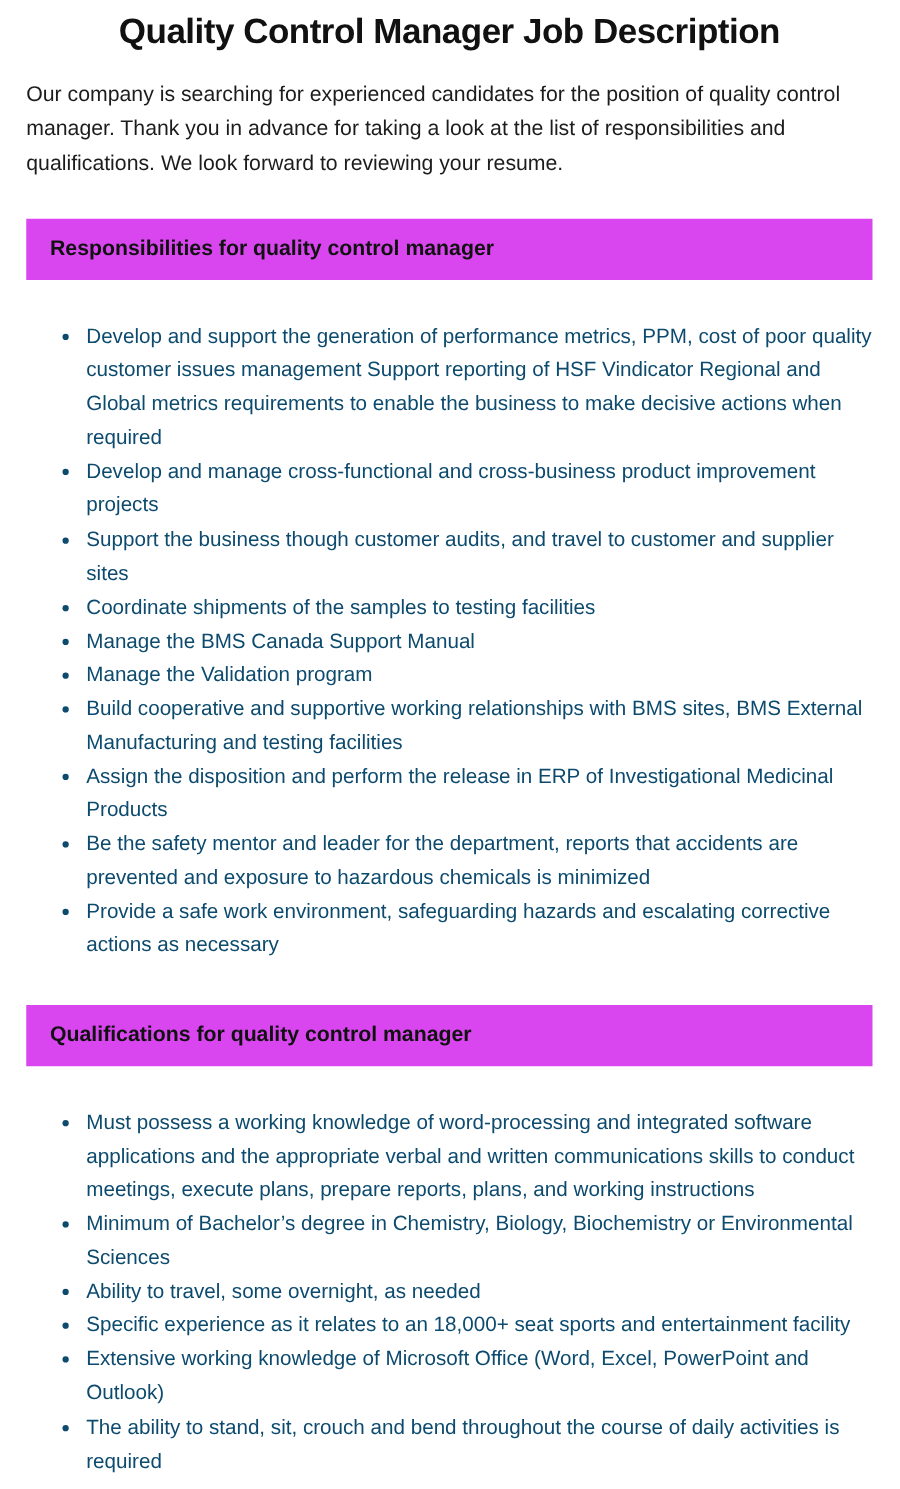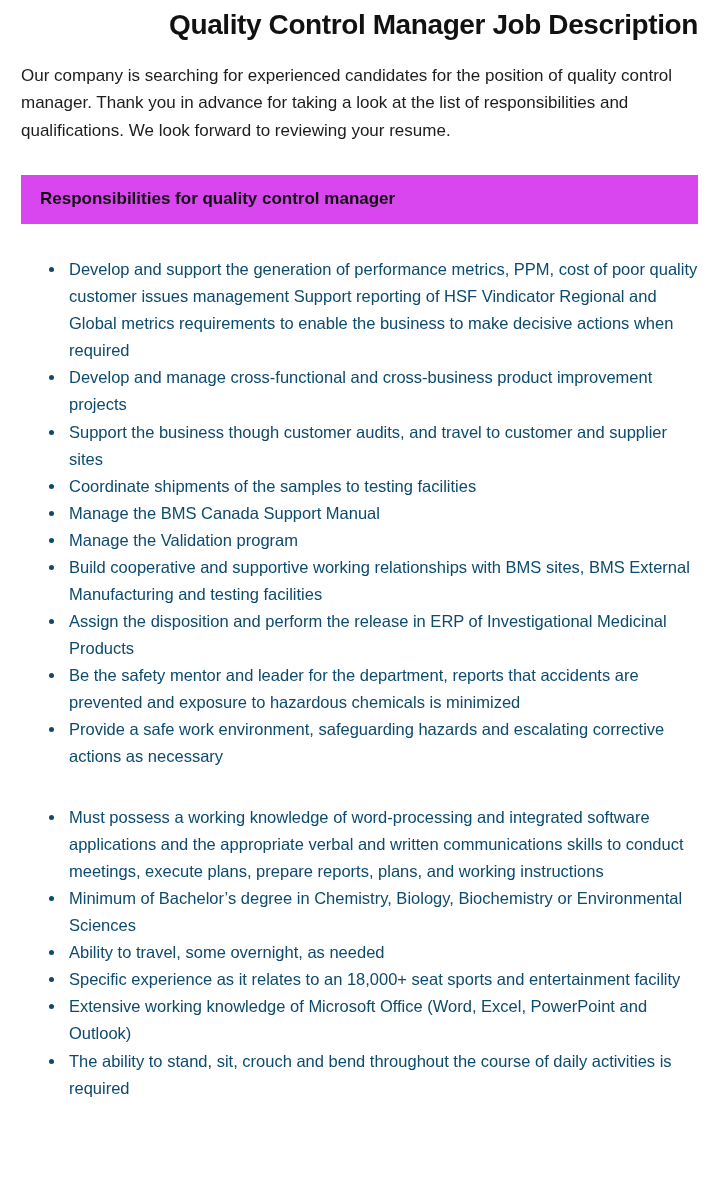--- a/index.html
+++ b/index.html
@@ -18,21 +18,21 @@
       width: 720px;
       min-height: 1191px;
       padding: 4px 22px 30px 21px;
     }
     .page-title {
       margin: 0;
       padding: 4px 0 20px 0;
       font-size: 28px;
       line-height: 1.2;
       font-weight: bold;
-      text-align: right;
+      text-align: center;
       letter-spacing: -0.4px;
       color: #111111;
     }
     .intro {
       margin: 0 0 30px 0;
       font-size: 17px;
       line-height: 1.64;
       color: #1c1c1c;
     }
     .section-header {
@@ -73,20 +73,21 @@
     <li>Support the business though customer audits, and travel to customer and supplier sites</li>
     <li>Coordinate shipments of the samples to testing facilities</li>
     <li>Manage the BMS Canada Support Manual</li>
     <li>Manage the Validation program</li>
     <li>Build cooperative and supportive working relationships with BMS sites, BMS External Manufacturing and testing facilities</li>
     <li>Assign the disposition and perform the release in ERP of Investigational Medicinal Products</li>
     <li>Be the safety mentor and leader for the department, reports that accidents are prevented and exposure to hazardous chemicals is minimized</li>
     <li>Provide a safe work environment, safeguarding hazards and escalating corrective actions as necessary</li>
   </ul>
 
+  <div class="section-header">Qualifications for quality control manager</div>
 
   <ul class="bullet-list">
     <li>Must possess a working knowledge of word-processing and integrated software applications and the appropriate verbal and written communications skills to conduct meetings, execute plans, prepare reports, plans, and working instructions</li>
     <li>Minimum of Bachelor’s degree in Chemistry, Biology, Biochemistry or Environmental Sciences</li>
     <li>Ability to travel, some overnight, as needed</li>
     <li>Specific experience as it relates to an 18,000+ seat sports and entertainment facility</li>
     <li>Extensive working knowledge of Microsoft Office (Word, Excel, PowerPoint and Outlook)</li>
     <li>The ability to stand, sit, crouch and bend throughout the course of daily activities is required</li>
   </ul>
 

